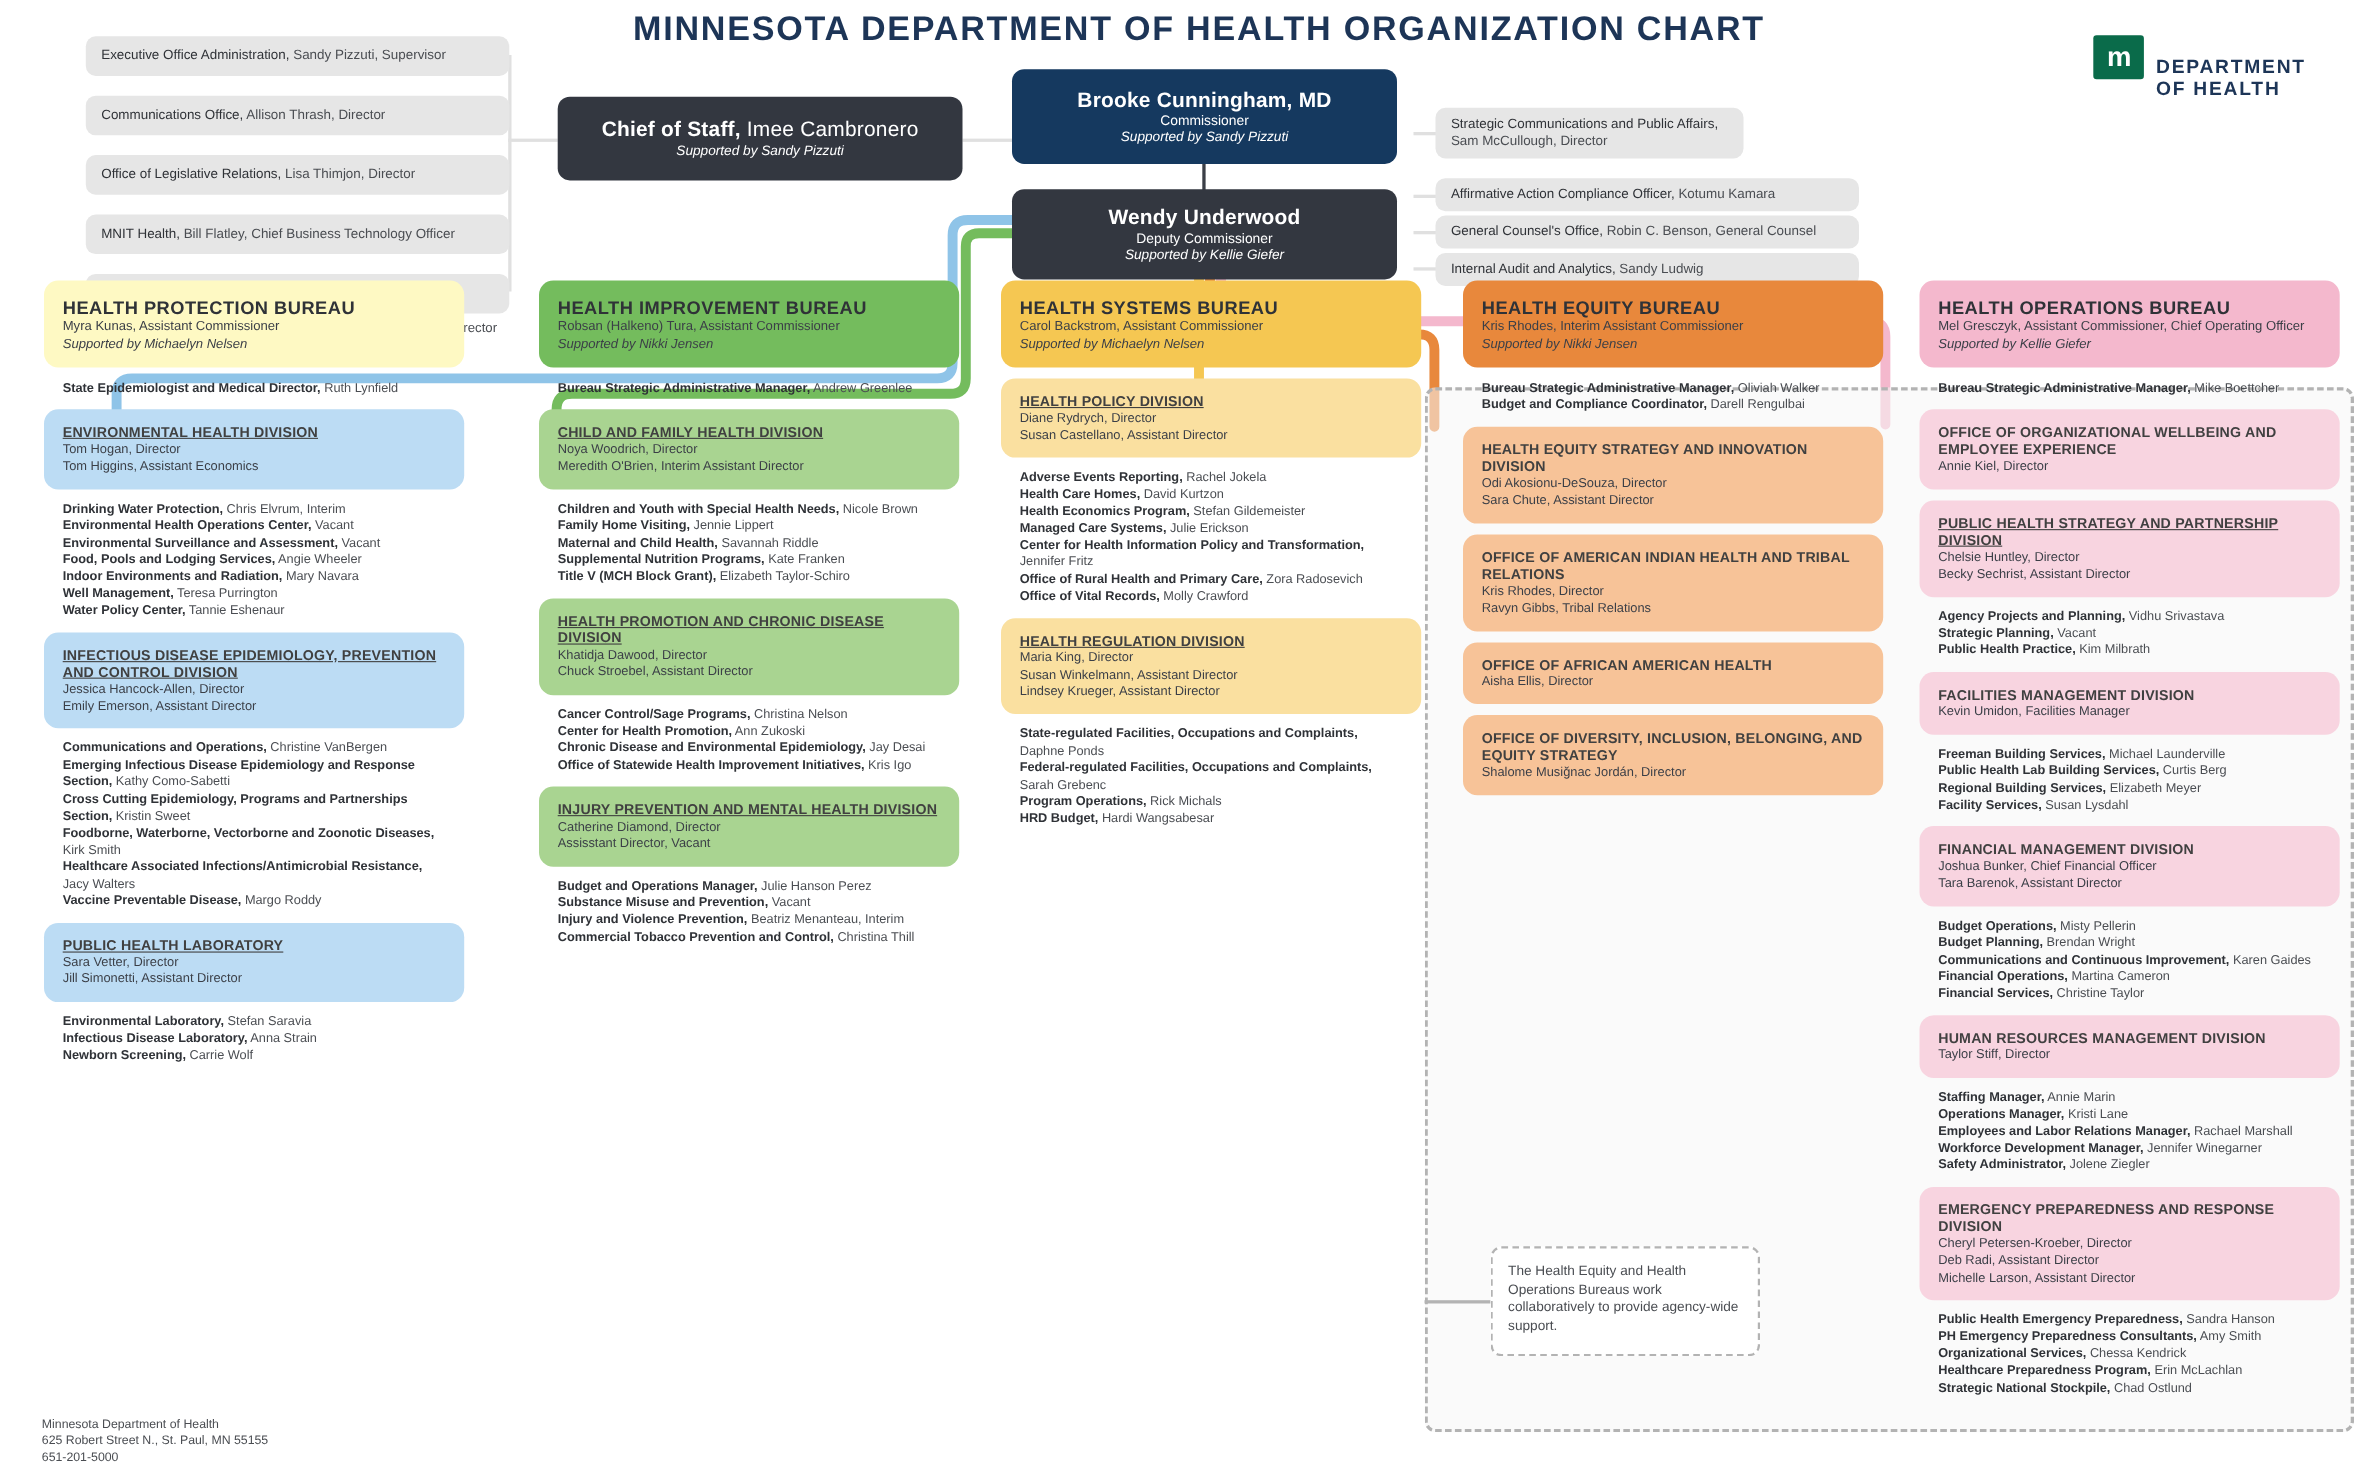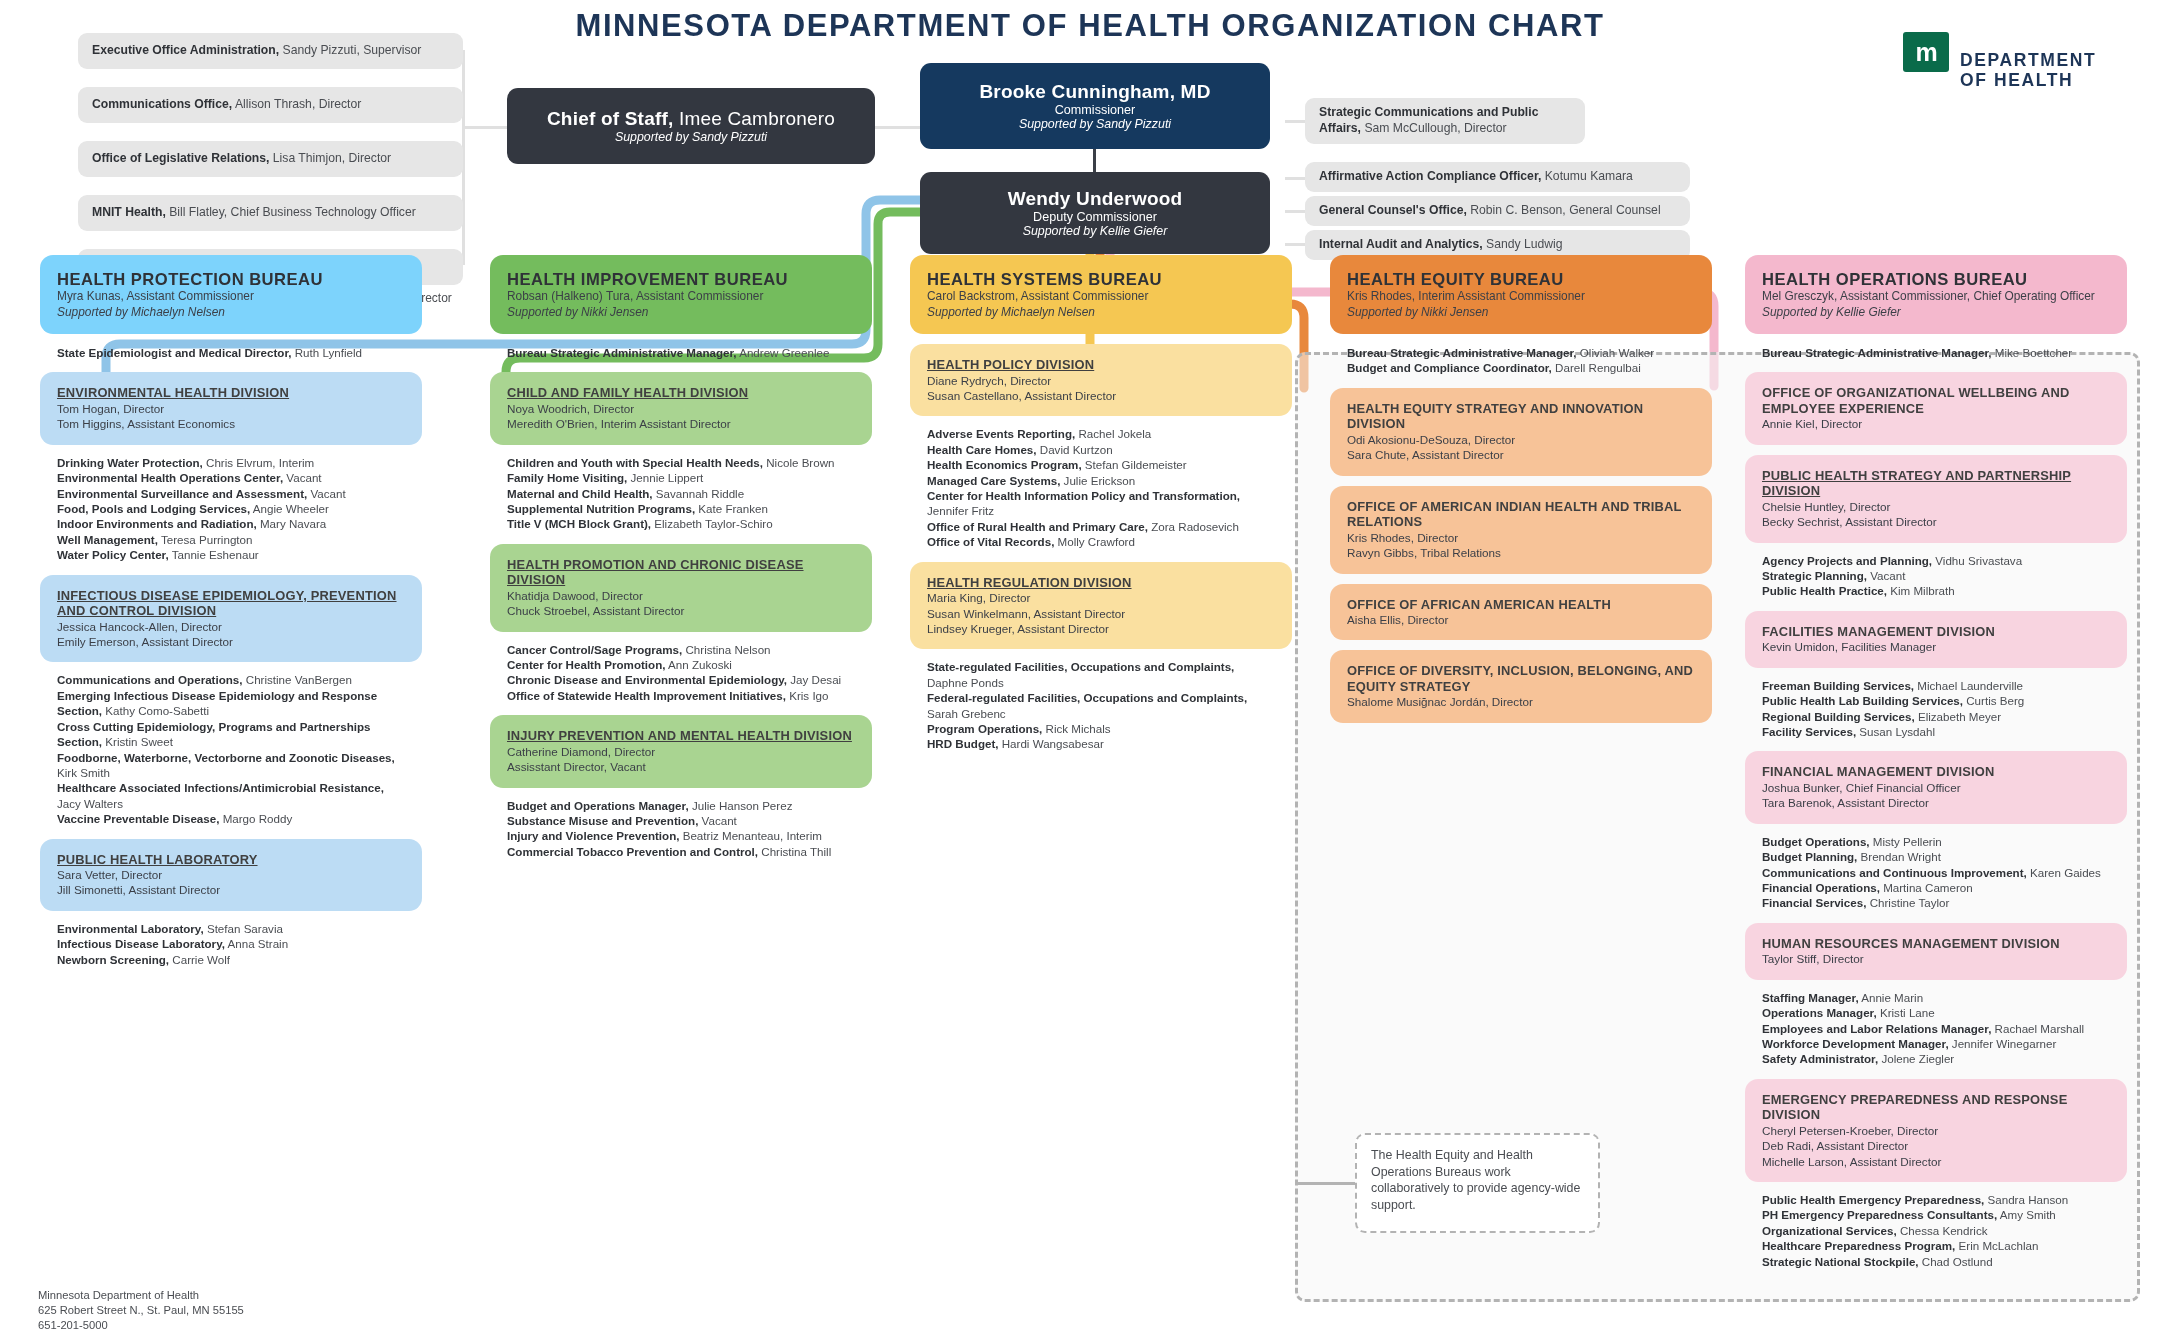--- a/index.html
+++ b/index.html
@@ -28,21 +28,21 @@
   }
   #mdh-logo .txt{font-size:17.5px;font-weight:bold;letter-spacing:1.6px;color:#1d3557;line-height:1.15;margin-top:36px;}
 
   
   .gbox{
     position:absolute;background:#e6e6e6;border-radius:9px;
     display:flex;align-items:center;
     padding:0 14px;box-sizing:border-box;
     font-size:12.2px;line-height:1.28;color:#4a4d52;
   }
-  .gbox b{color:#2f3237;font-weight:bold;}
+  .gbox b{color:#2f3237;font-weight:normal;}
   .dark{
     position:absolute;background:#333740;border-radius:11px;color:#fff;
     display:flex;flex-direction:column;align-items:center;justify-content:center;
     text-align:center;box-sizing:border-box;padding:6px 10px;
   }
   .navy{background:#15395f;}
   .dark .l1{font-size:19px;font-weight:bold;letter-spacing:.2px;}
   .dark .l1 span.reg{font-weight:normal;}
   .dark .l2{font-size:12.6px;}
   .dark .l3{font-size:12.4px;font-style:italic;}
@@ -67,21 +67,21 @@
   .div-card{
     border-radius:13px;box-sizing:border-box;padding:13px 17px 13px 17px;
     margin:10px 0 8px 0;
   }
   .div-card .dname{font-size:12.9px;font-weight:bold;letter-spacing:.2px;color:#404040;
                    text-decoration:underline;line-height:1.2;}
   .div-card .dname.nounder{text-decoration:none;}
   .div-card .dsub{font-size:11.7px;color:#3b3f47;line-height:1.32;}
 
   
-  .c-blue .bureau-head{background:#7dd3fc;}
+  .c-blue .bureau-head{background:#fef9c3;}
   .c-blue .div-card{background:#bcdcf4;}
   .c-green .bureau-head{background:#74bc5d;}
   .c-green .div-card{background:#a9d491;}
   .c-yellow .bureau-head{background:#f4c champions;}
   .c-yellow .bureau-head{background:#f5c752;}
   .c-yellow .div-card{background:#fae0a0;}
   .c-orange .bureau-head{background:#e8883c;}
   .c-orange .div-card{background:#f7c398;}
   .c-pink .bureau-head{background:#f4b8cd;}
   .c-pink .div-card{background:#f8d4e0;}

